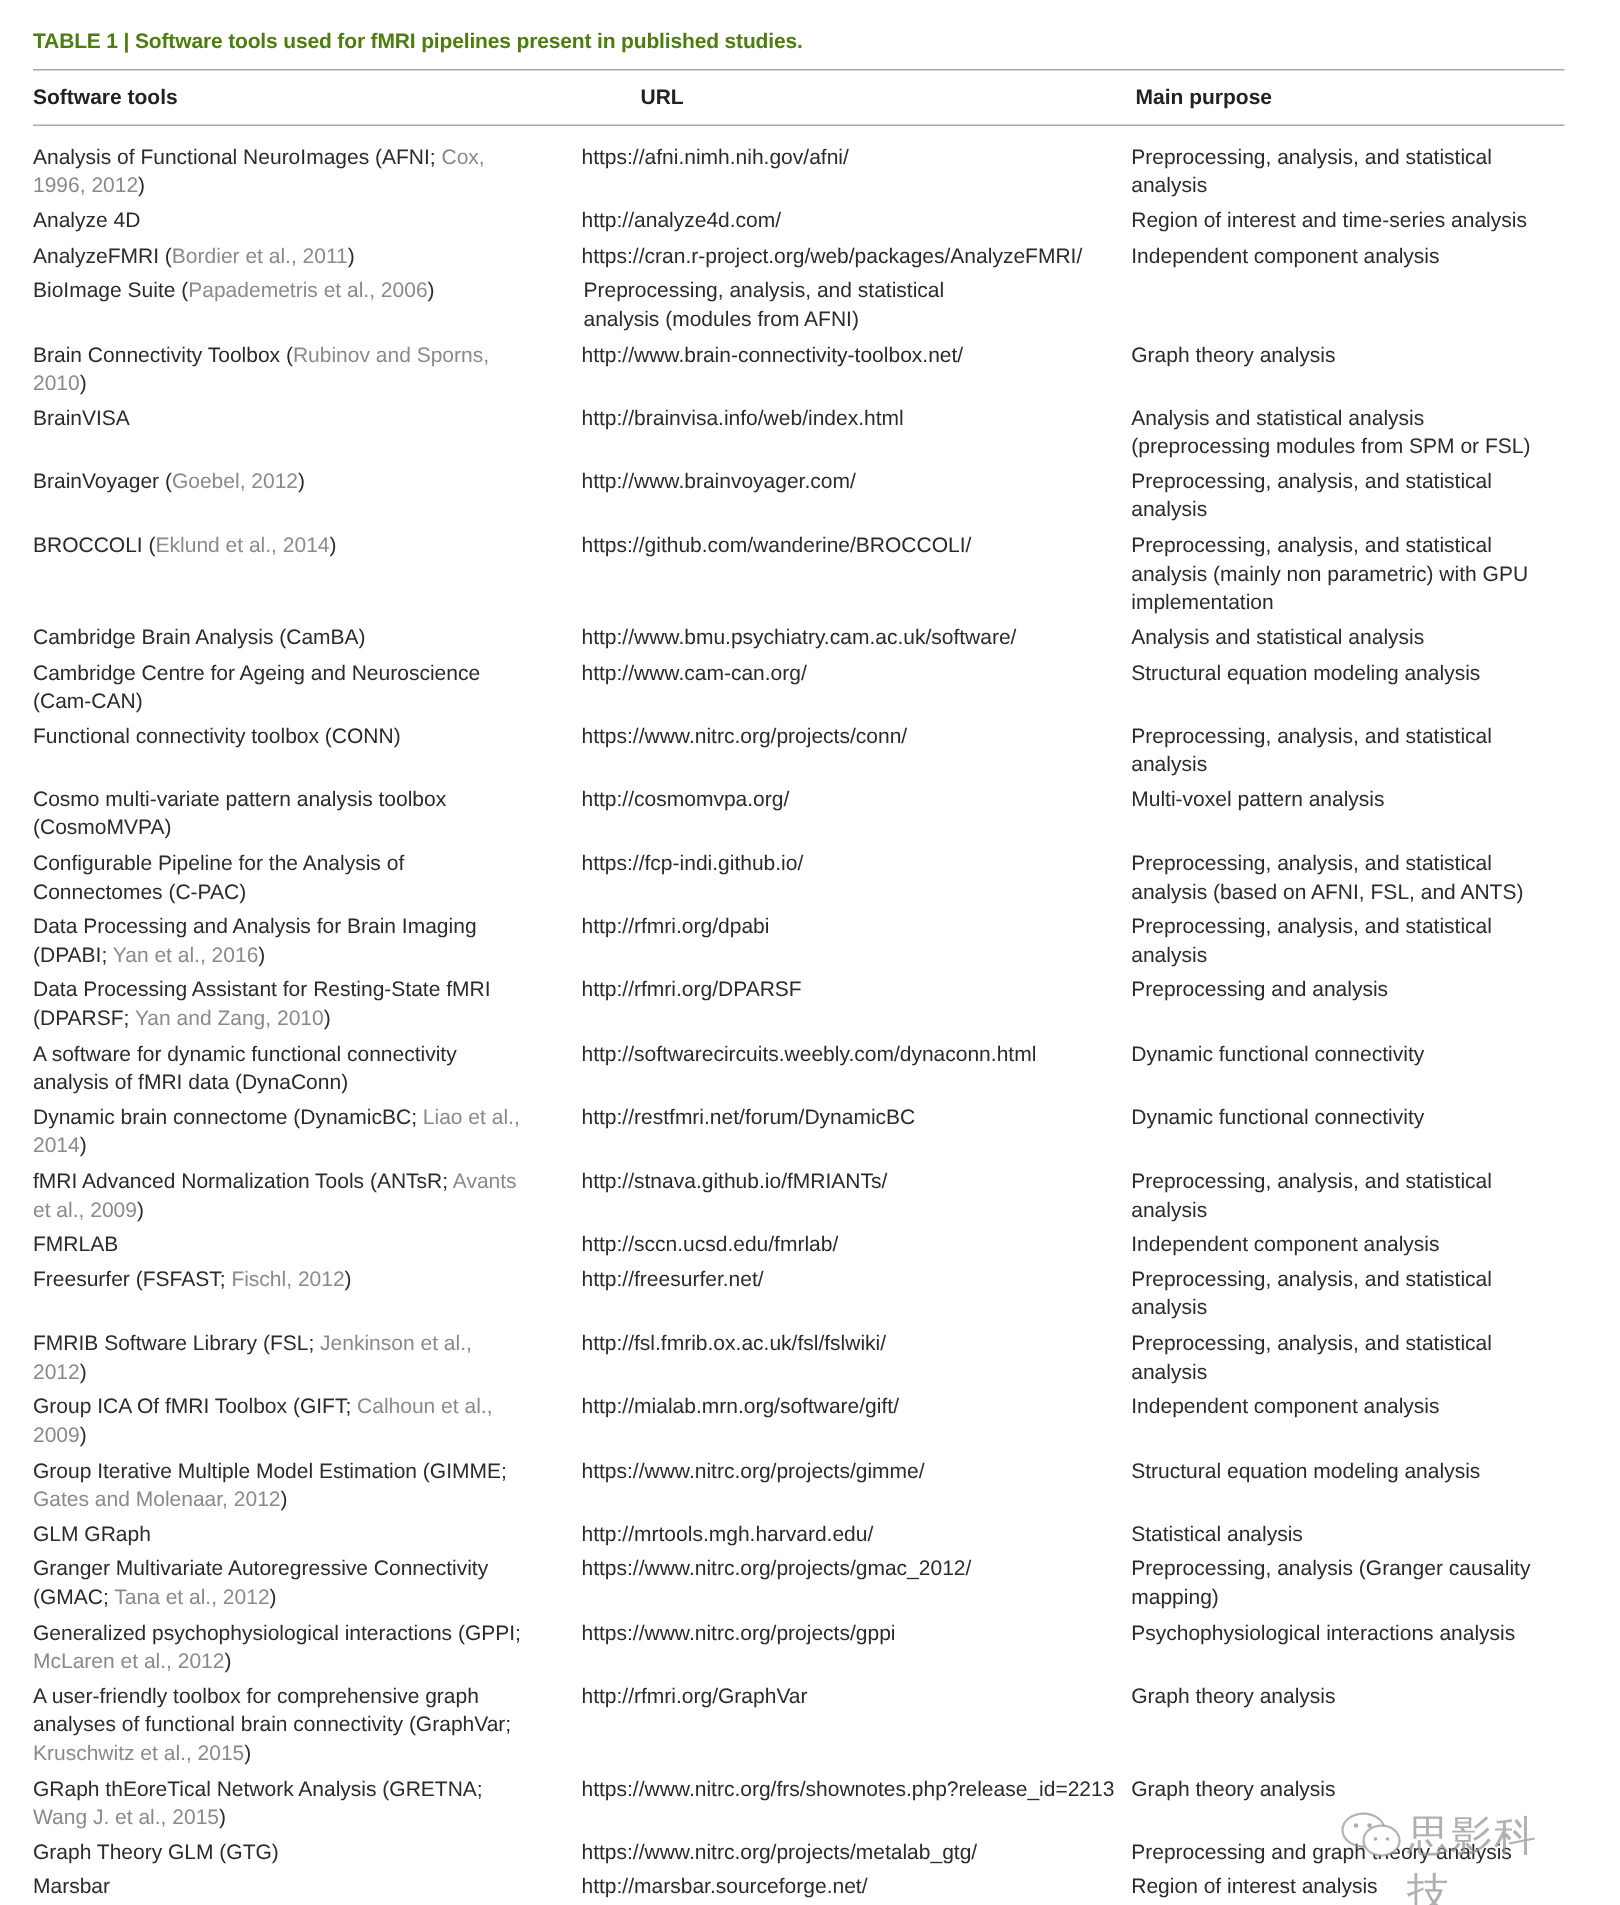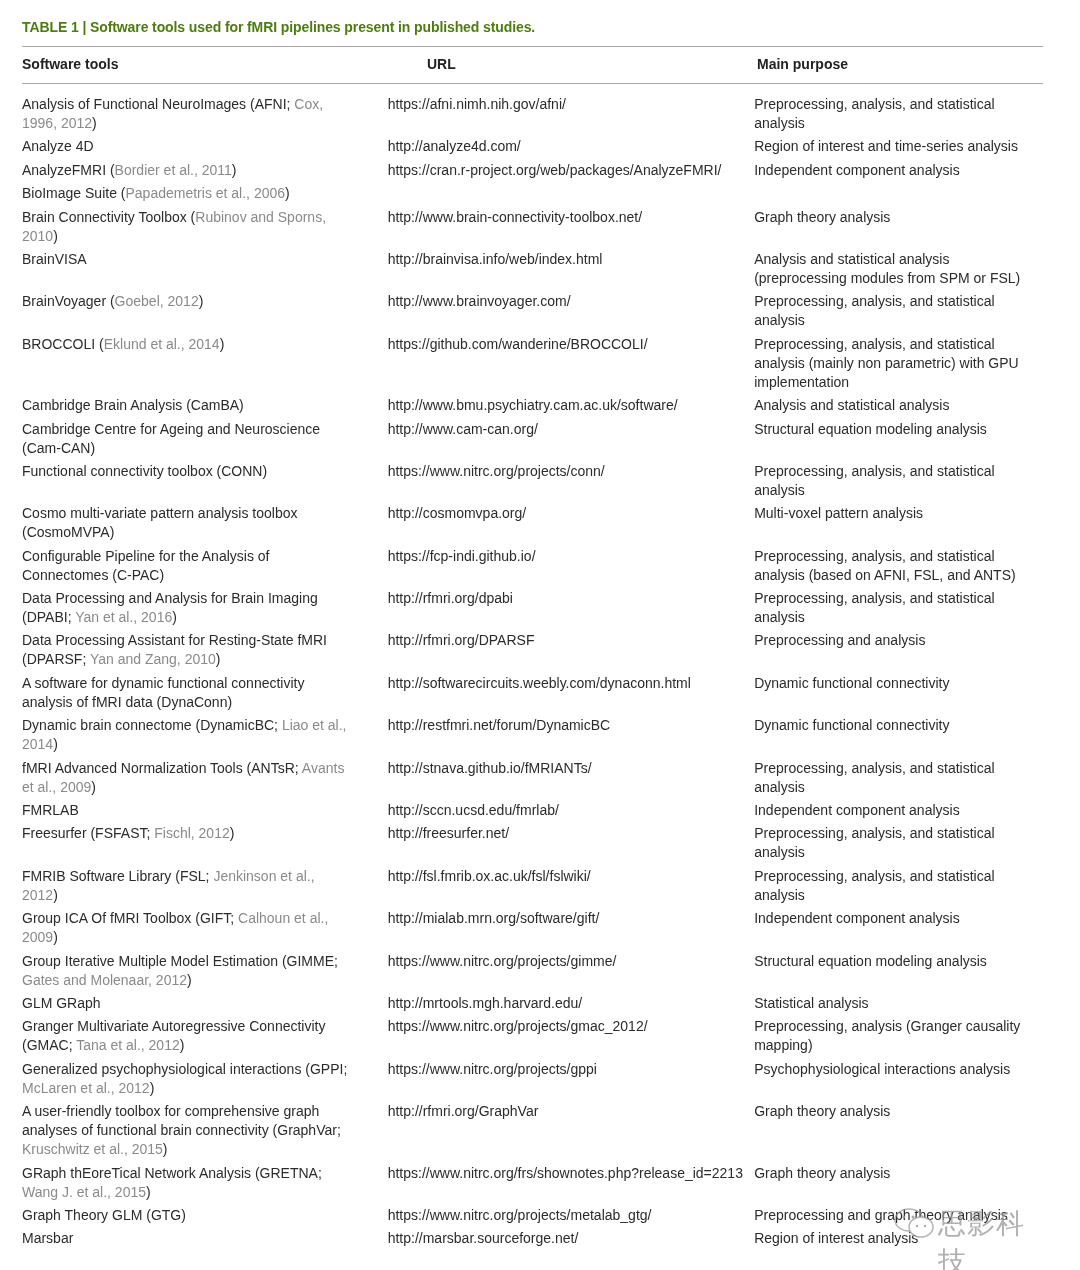--- a/index.html
+++ b/index.html
@@ -47,20 +47,21 @@
         <div class="cell url">http://analyze4d.com/</div>
         <div class="cell purpose">Region of interest and time-series analysis</div>
       </div>
       <div class="row">
         <div class="cell tool"><span>AnalyzeFMRI (</span><span class="cite">Bordier et al., 2011</span><span>)</span></div>
         <div class="cell url">https://cran.r-project.org/web/packages/AnalyzeFMRI/</div>
         <div class="cell purpose">Independent component analysis</div>
       </div>
       <div class="row">
         <div class="cell tool"><span>BioImage Suite (</span><span class="cite">Papademetris et al., 2006</span><span>)</span></div>
+        <div class="cell purpose">Preprocessing, analysis, and statistical analysis (modules from AFNI)</div>
       </div>
       <div class="row">
         <div class="cell tool"><span>Brain Connectivity Toolbox (</span><span class="cite">Rubinov and Sporns, 2010</span><span>)</span></div>
         <div class="cell url">http://www.brain-connectivity-toolbox.net/</div>
         <div class="cell purpose">Graph theory analysis</div>
       </div>
       <div class="row">
         <div class="cell tool"><span>BrainVISA</span><span class="cite"></span><span></span></div>
         <div class="cell url">http://brainvisa.info/web/index.html</div>
         <div class="cell purpose">Analysis and statistical analysis (preprocessing modules from SPM or FSL)</div>

